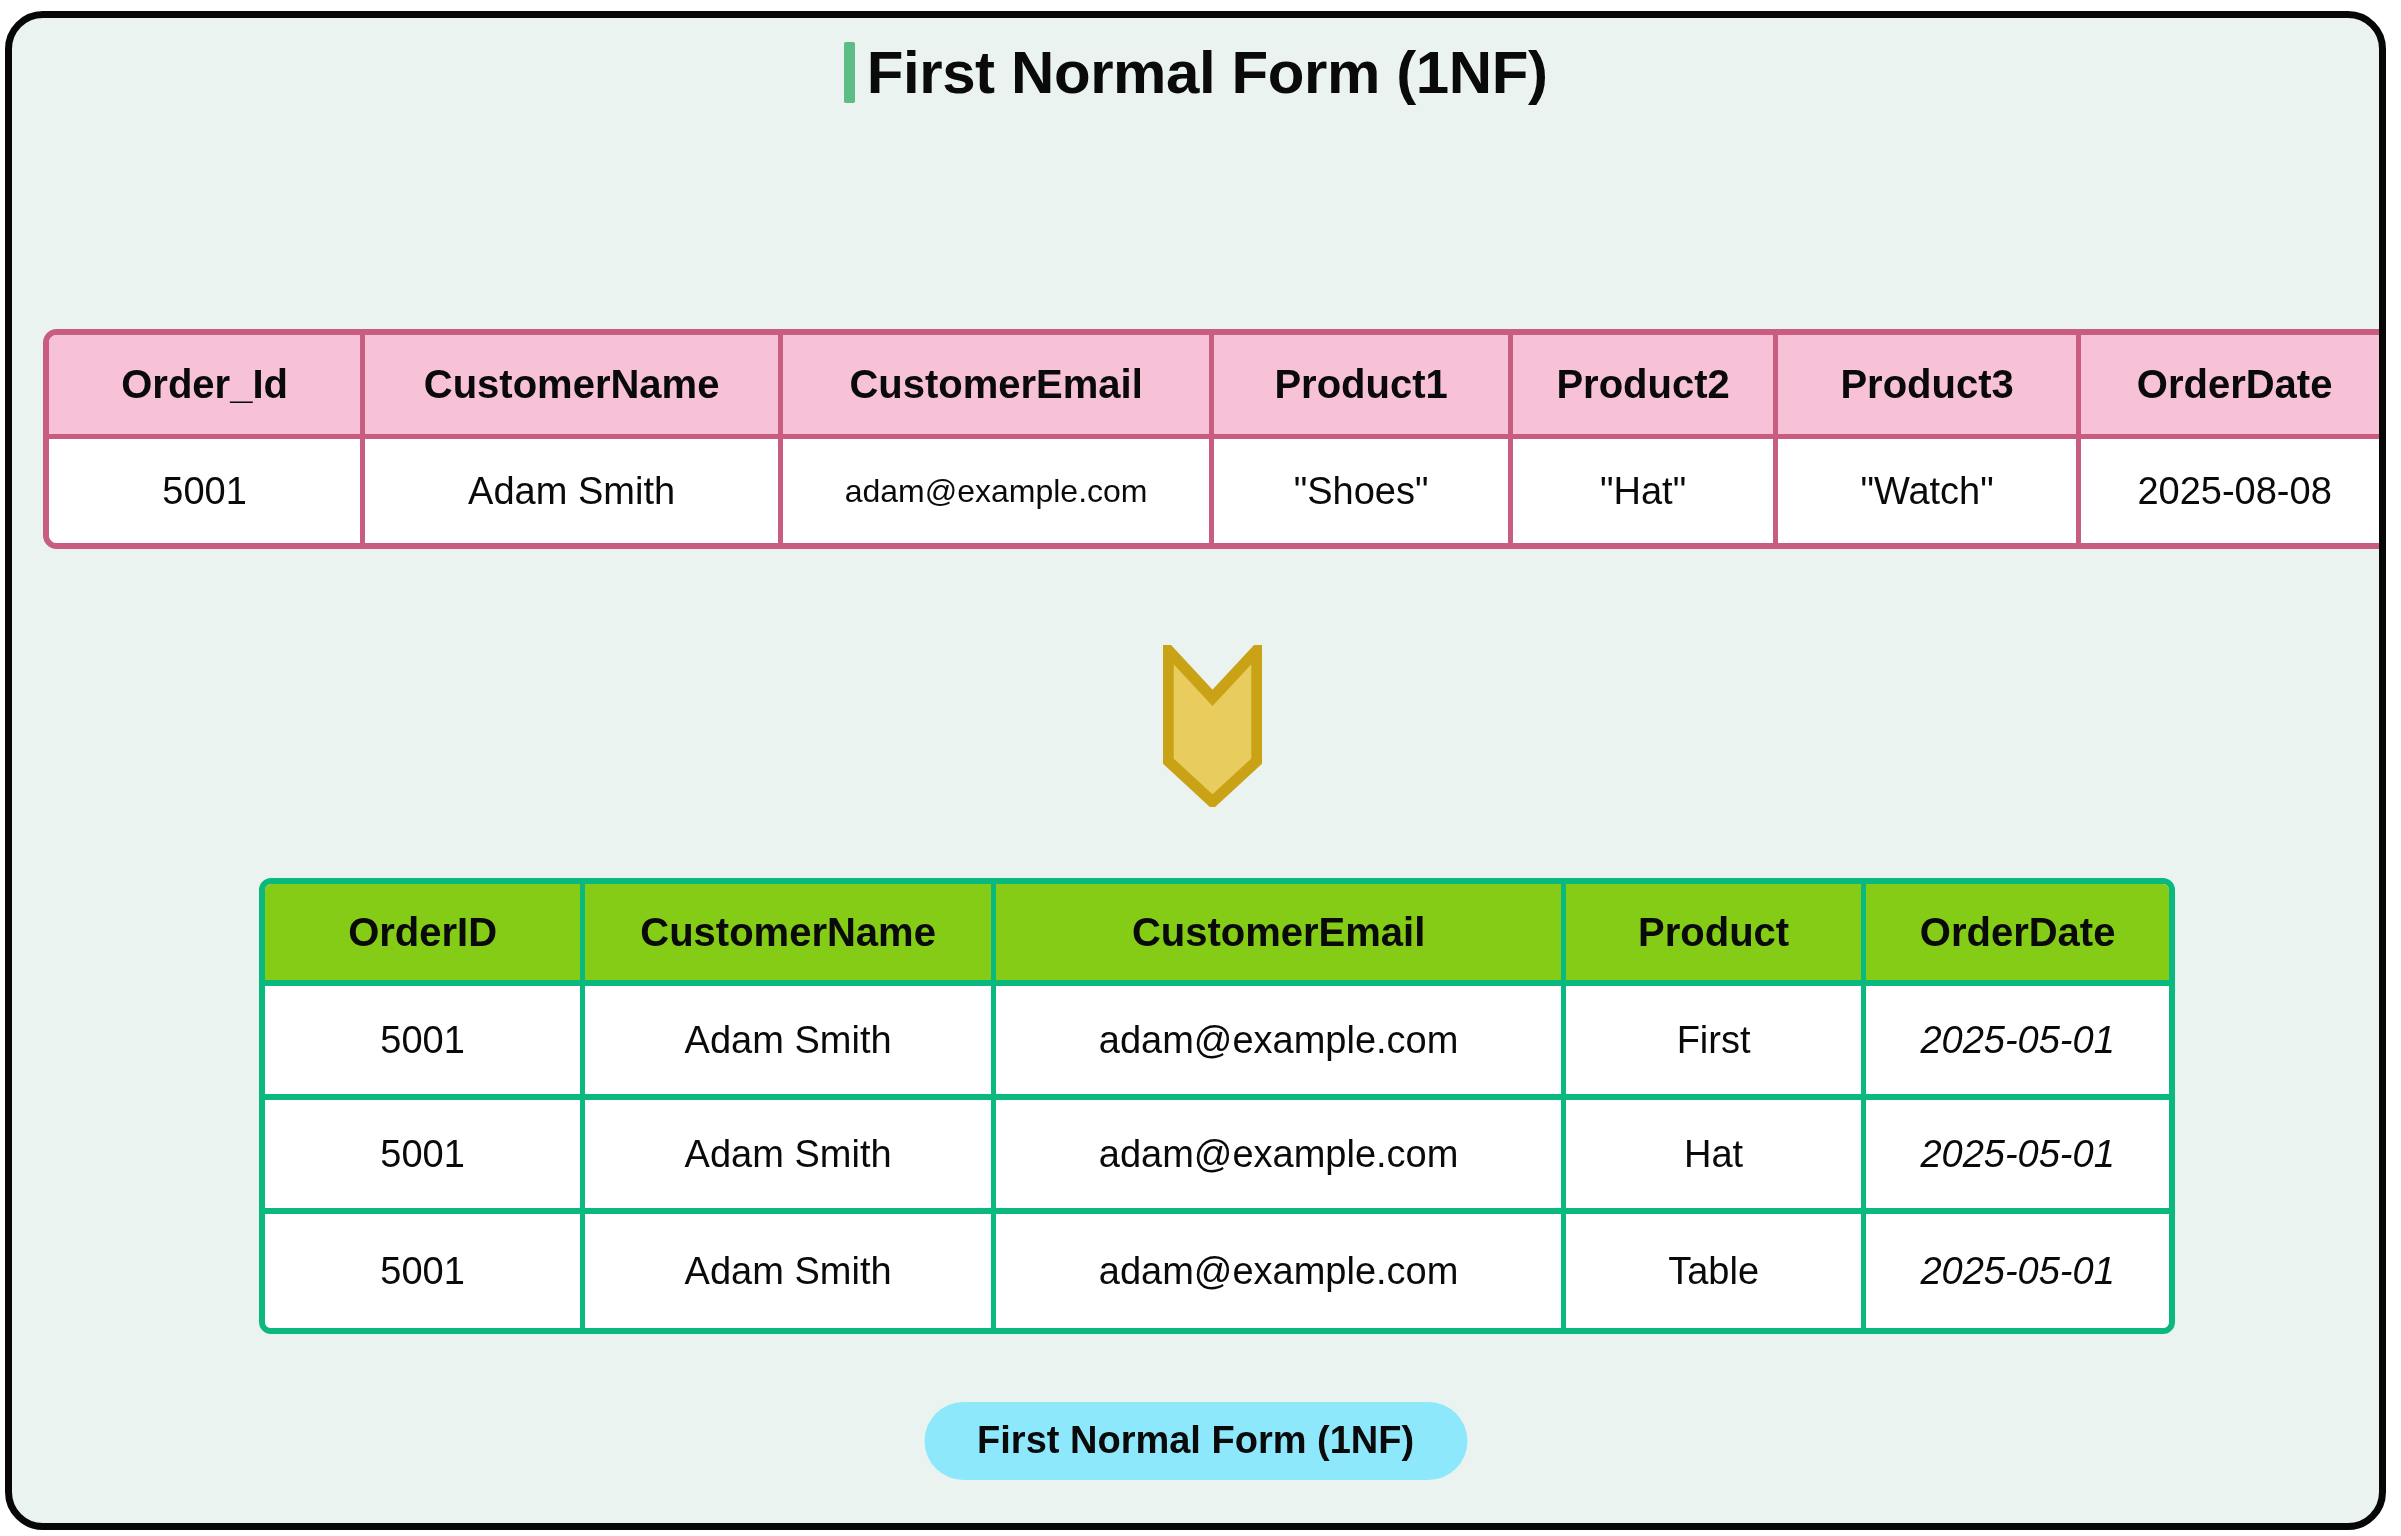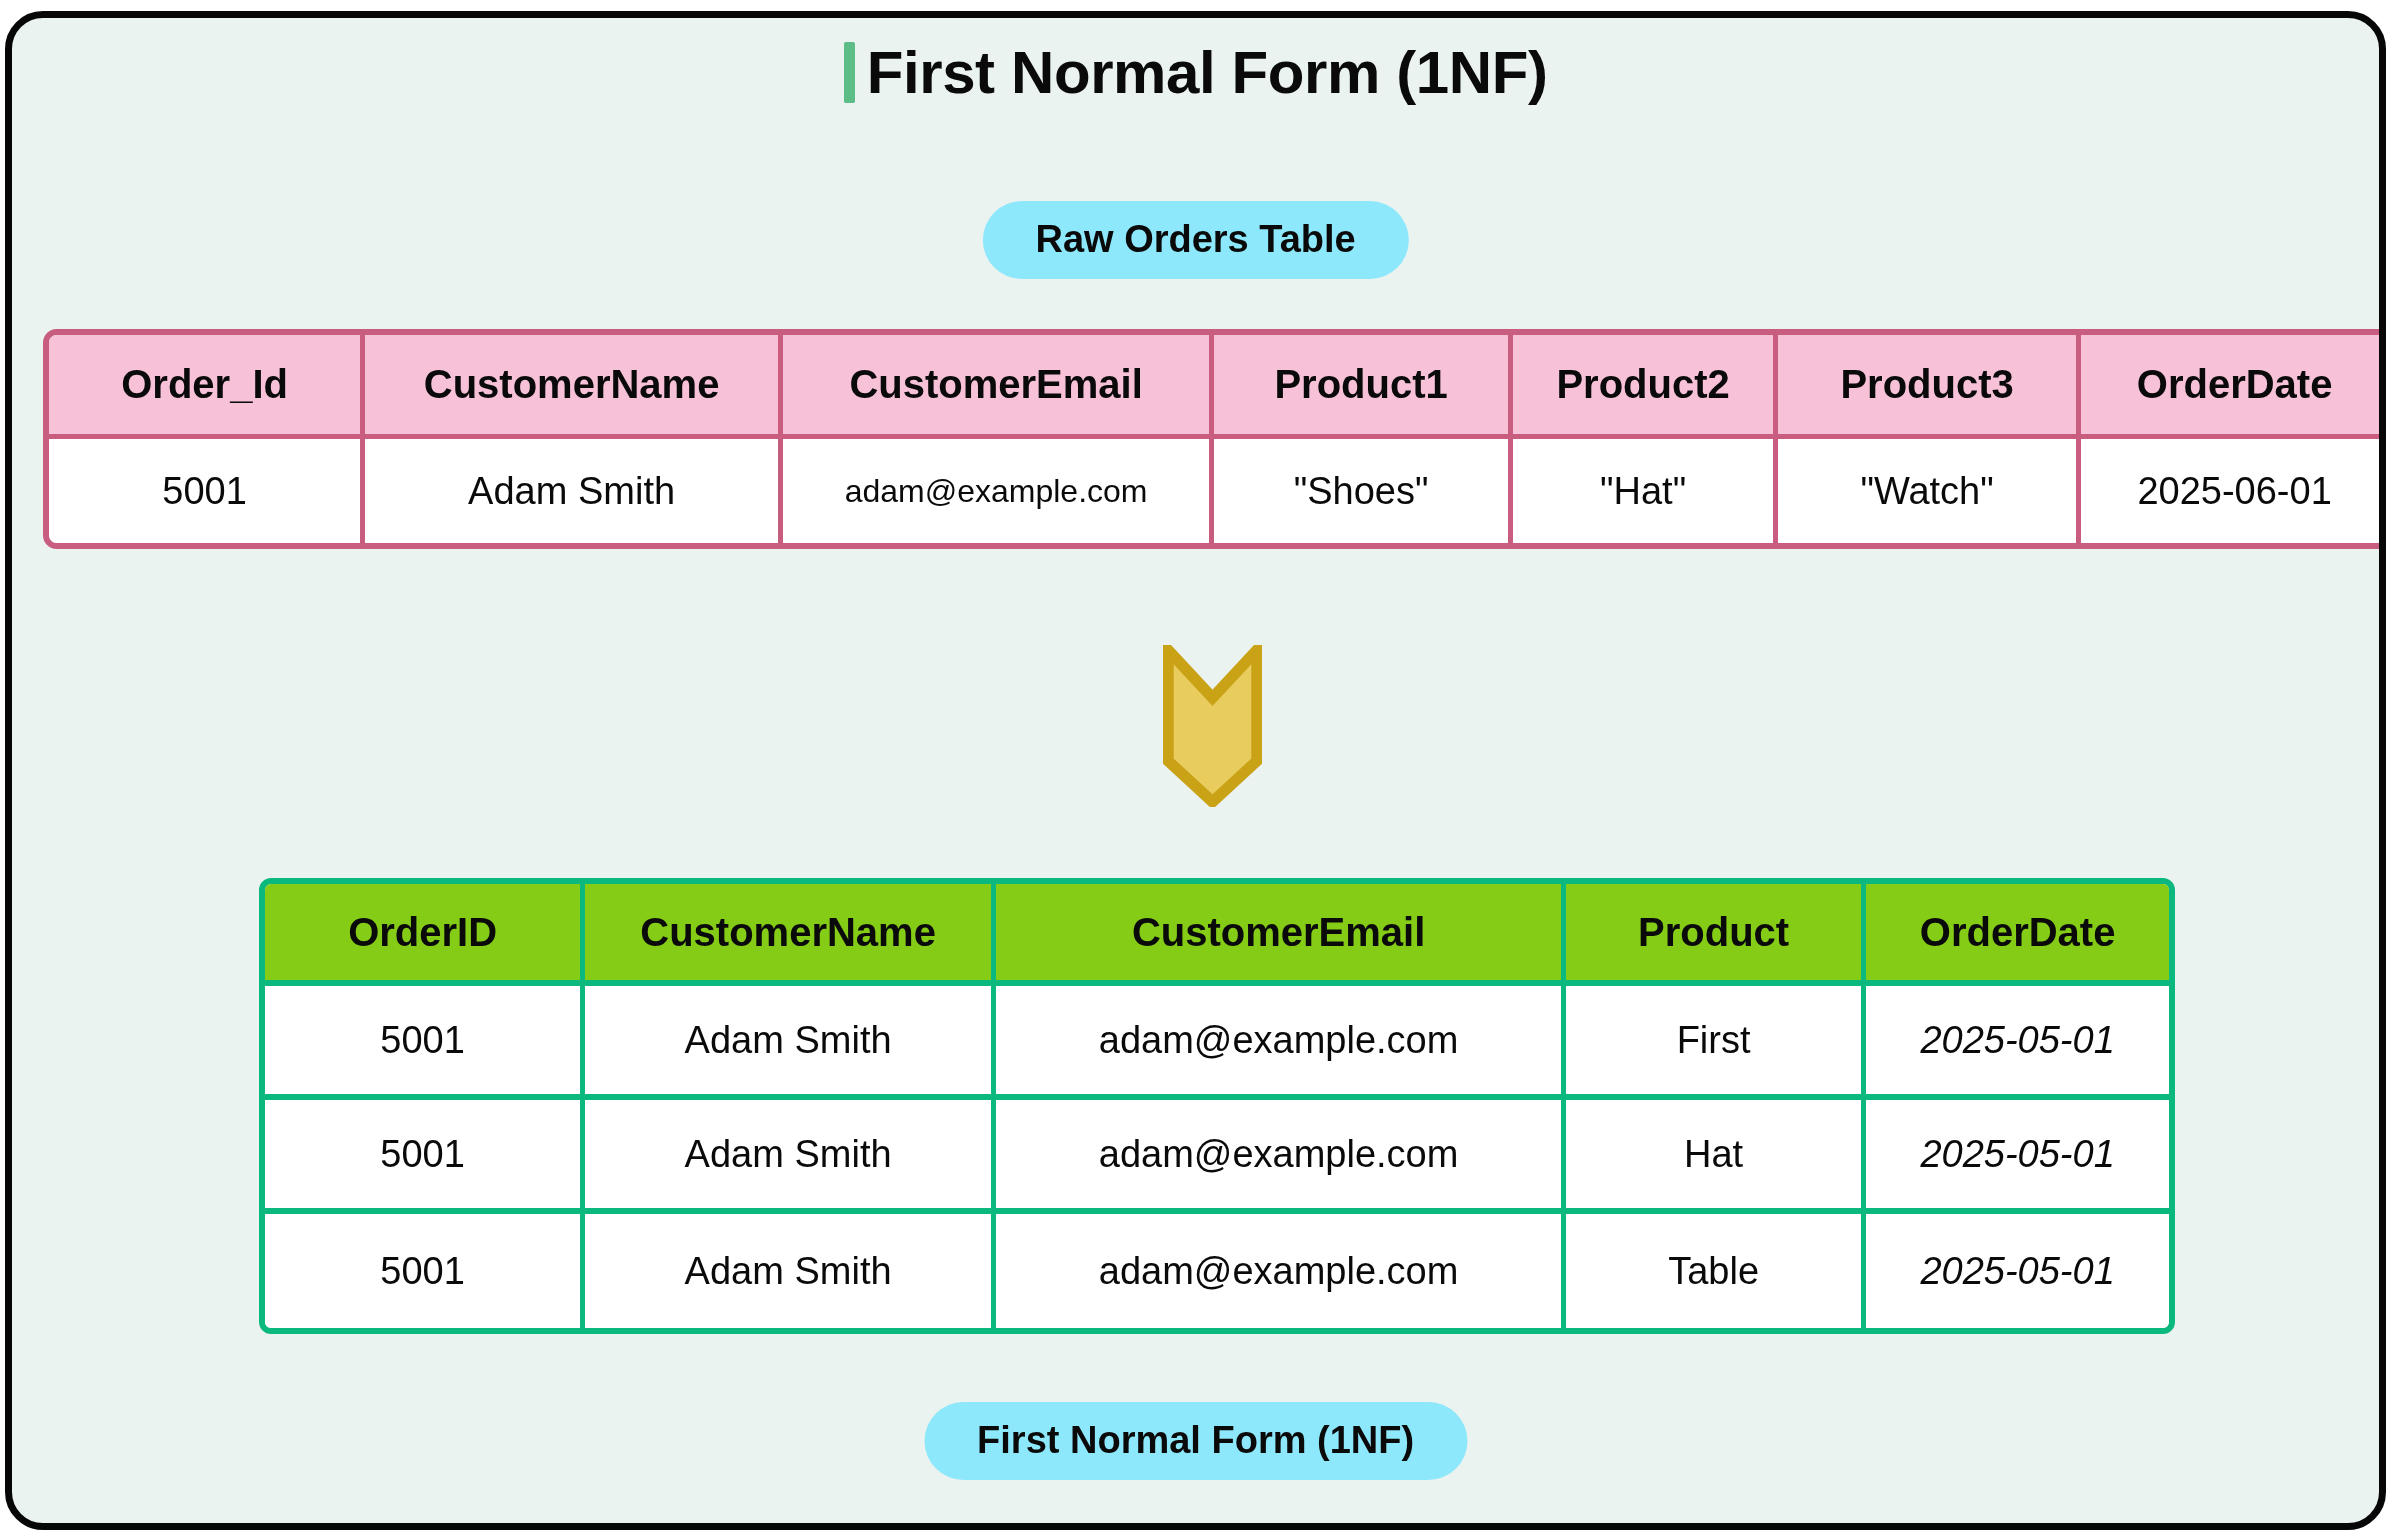--- a/index.html
+++ b/index.html
@@ -156,21 +156,20 @@
 </head>
 <body>
 
 <div id="frame">
 
   <div id="title-row">
     <div id="title-accent"></div>
     <div id="page-title">First Normal Form (1NF)</div>
   </div>
 
-  <div class="pill" id="badge-raw">Raw Orders Table</div>
 
   <table class="tbl" id="tbl-raw">
     <colgroup>
       <col style="width:316px">
         <col style="width:418px">
         <col style="width:431px">
       <col style="width:299px">
         <col style="width:265px">
         <col style="width:303px">
         <col style="width:307px">
@@ -187,21 +186,21 @@
       </tr>
     </thead>
     <tbody>
       <tr>
         <td>5001</td>
         <td>Adam Smith</td>
         <td class="email-cell">adam@example.com</td>
         <td>"Shoes"</td>
         <td>"Hat"</td>
         <td>"Watch"</td>
-        <td>2025-06-01</td>
+        <td>2025-08-08</td>
       </tr>
     </tbody>
   </table>
 
   <svg id="flow-arrow" viewBox="0 0 116 190">
     <path d="M6 6 L58 62 L110 6 L110 136 L58 184 L6 136 Z" fill="#e8cc5e" stroke="#c9a216" stroke-width="13" stroke-linejoin="miter"></path>
   </svg>
 
   <table class="tbl" id="tbl-1nf">
     <colgroup>

